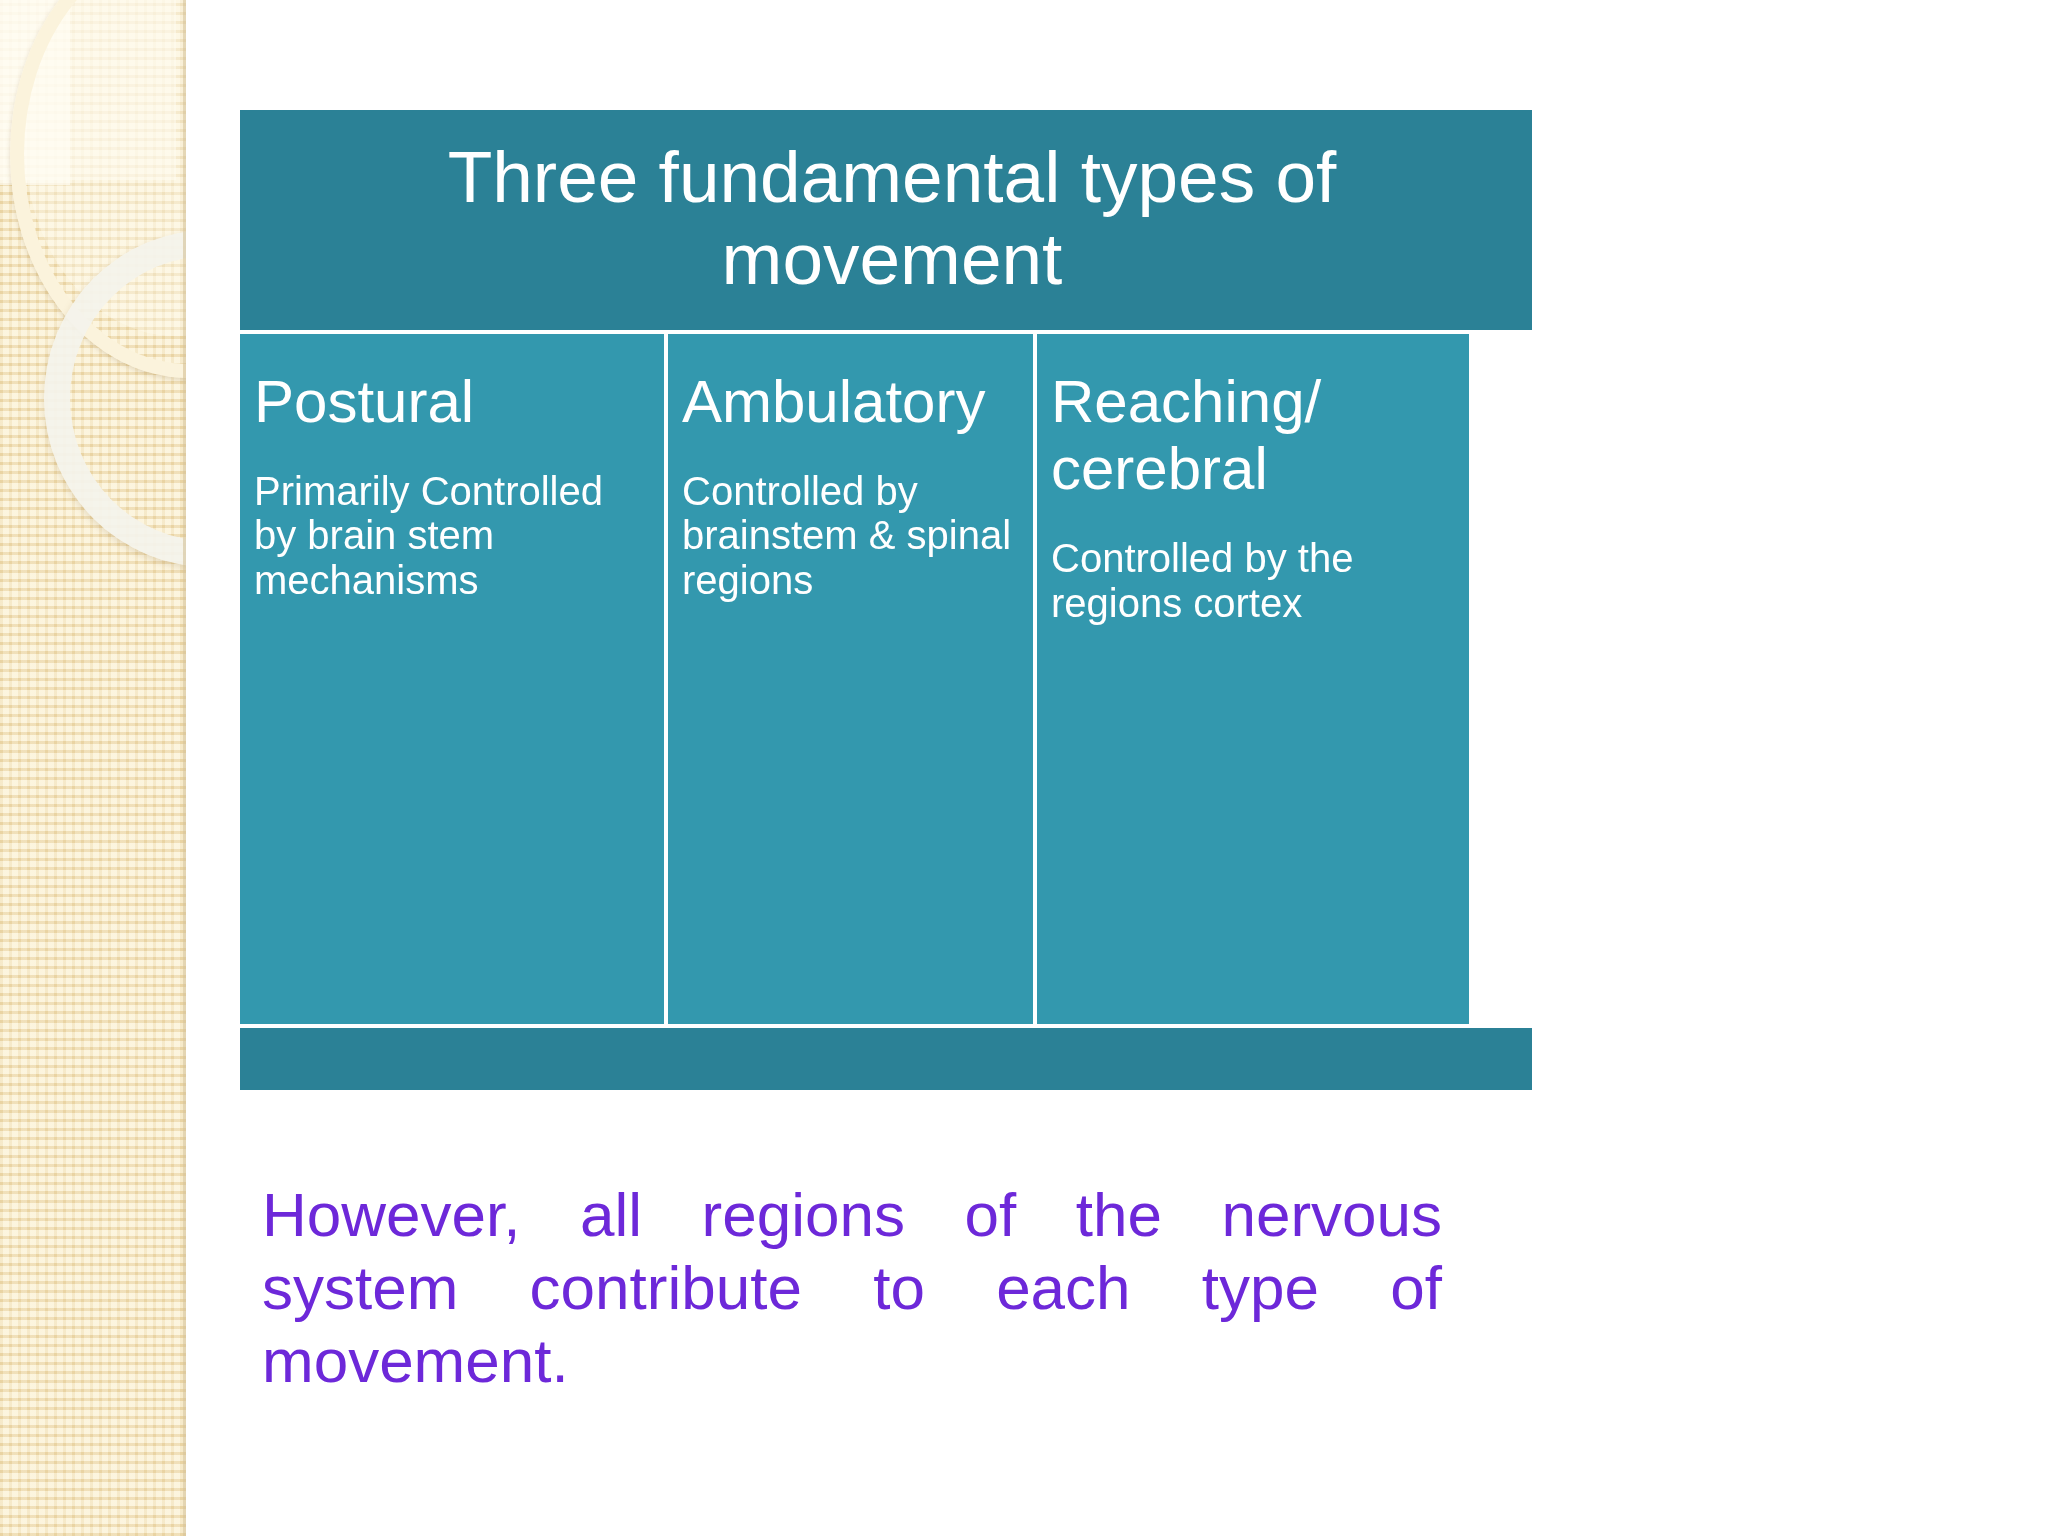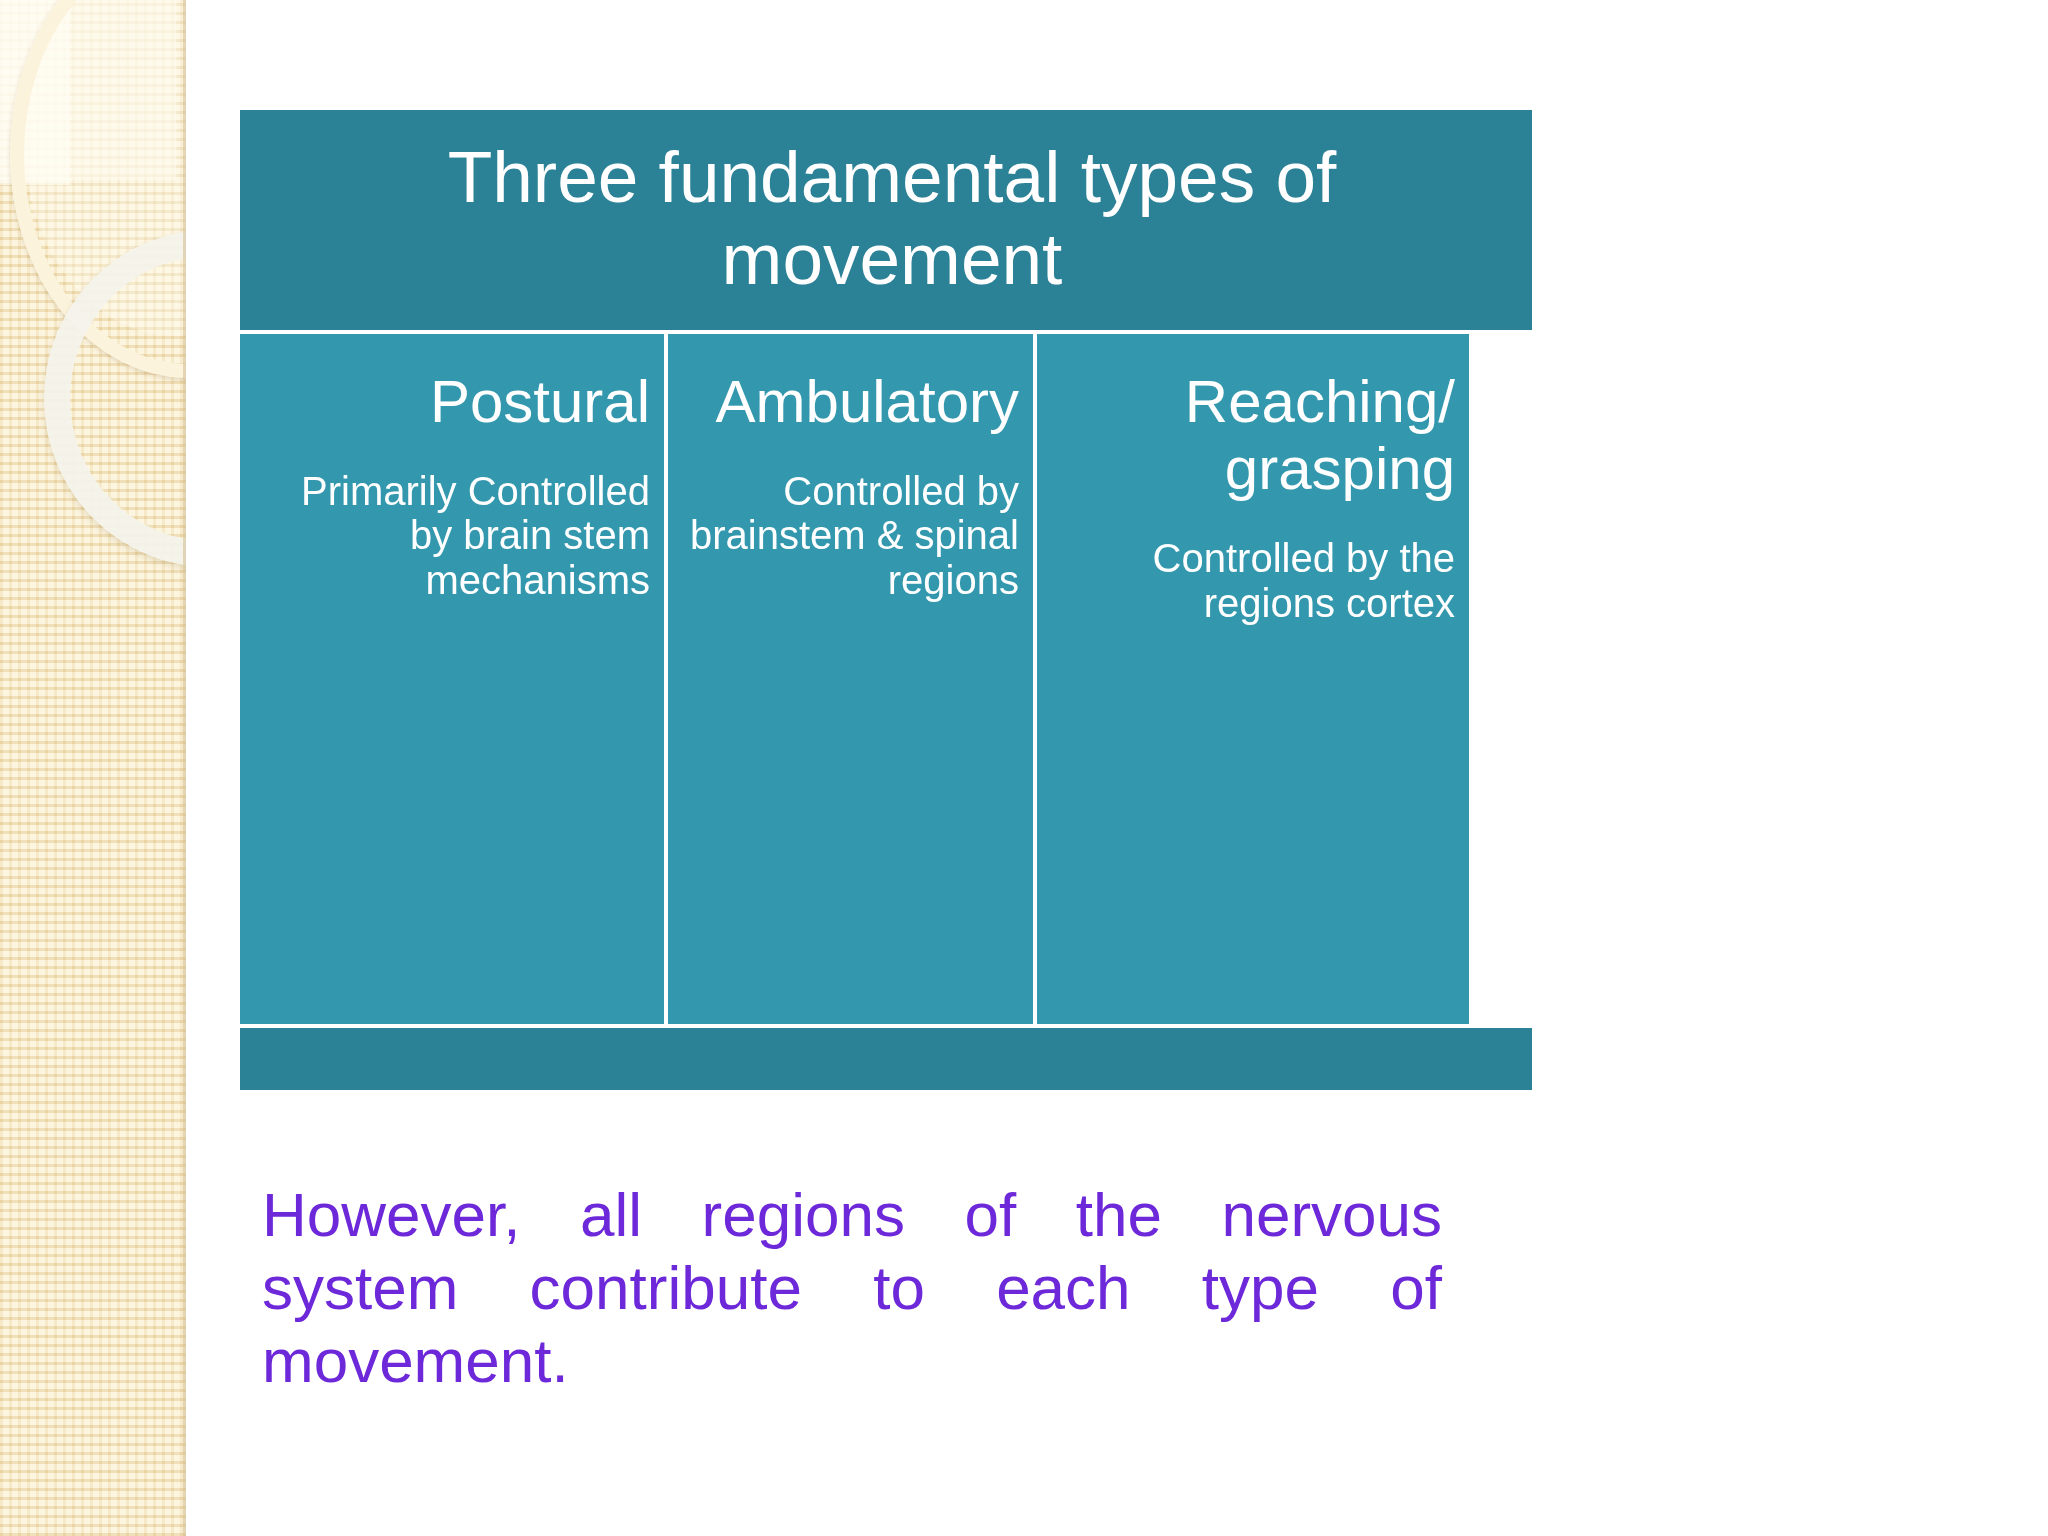--- a/index.html
+++ b/index.html
@@ -103,21 +103,21 @@
   #table-body {
     display: flex;
     background: #ffffff;
     padding-top: 4px;
   }
   .cell {
     background: #3398ae;
     color: #ffffff;
     box-sizing: border-box;
     padding: 34px 14px 30px 14px;
-    text-align: right;
+    text-align: left;
     min-height: 690px;
   }
   .cell + .cell { margin-left: 4px; }
   .cell-0 { width: 424px; }
   .cell-1 { width: 365px; }
   .cell-2 { width: 432px; }
 
   .cell-title {
     font-size: 60px;
     line-height: 1.12;
@@ -179,21 +179,21 @@
       <p class="cell-title">Postural</p>
       <p class="cell-desc">Primarily Controlled by brain stem mechanisms</p>
     </div>
 
     <div class="cell cell-1">
       <p class="cell-title">Ambulatory</p>
       <p class="cell-desc">Controlled by brainstem &amp; spinal regions</p>
     </div>
 
     <div class="cell cell-2">
-      <p class="cell-title">Reaching/ grasping</p>
+      <p class="cell-title">Reaching/ cerebral</p>
       <p class="cell-desc">Controlled by the regions cortex</p>
     </div>
 
   </div>
 
   <div id="table-footer"></div>
 </div>
 
 <div id="note">However, all regions of the nervous system contribute to each type of movement.</div>
 

